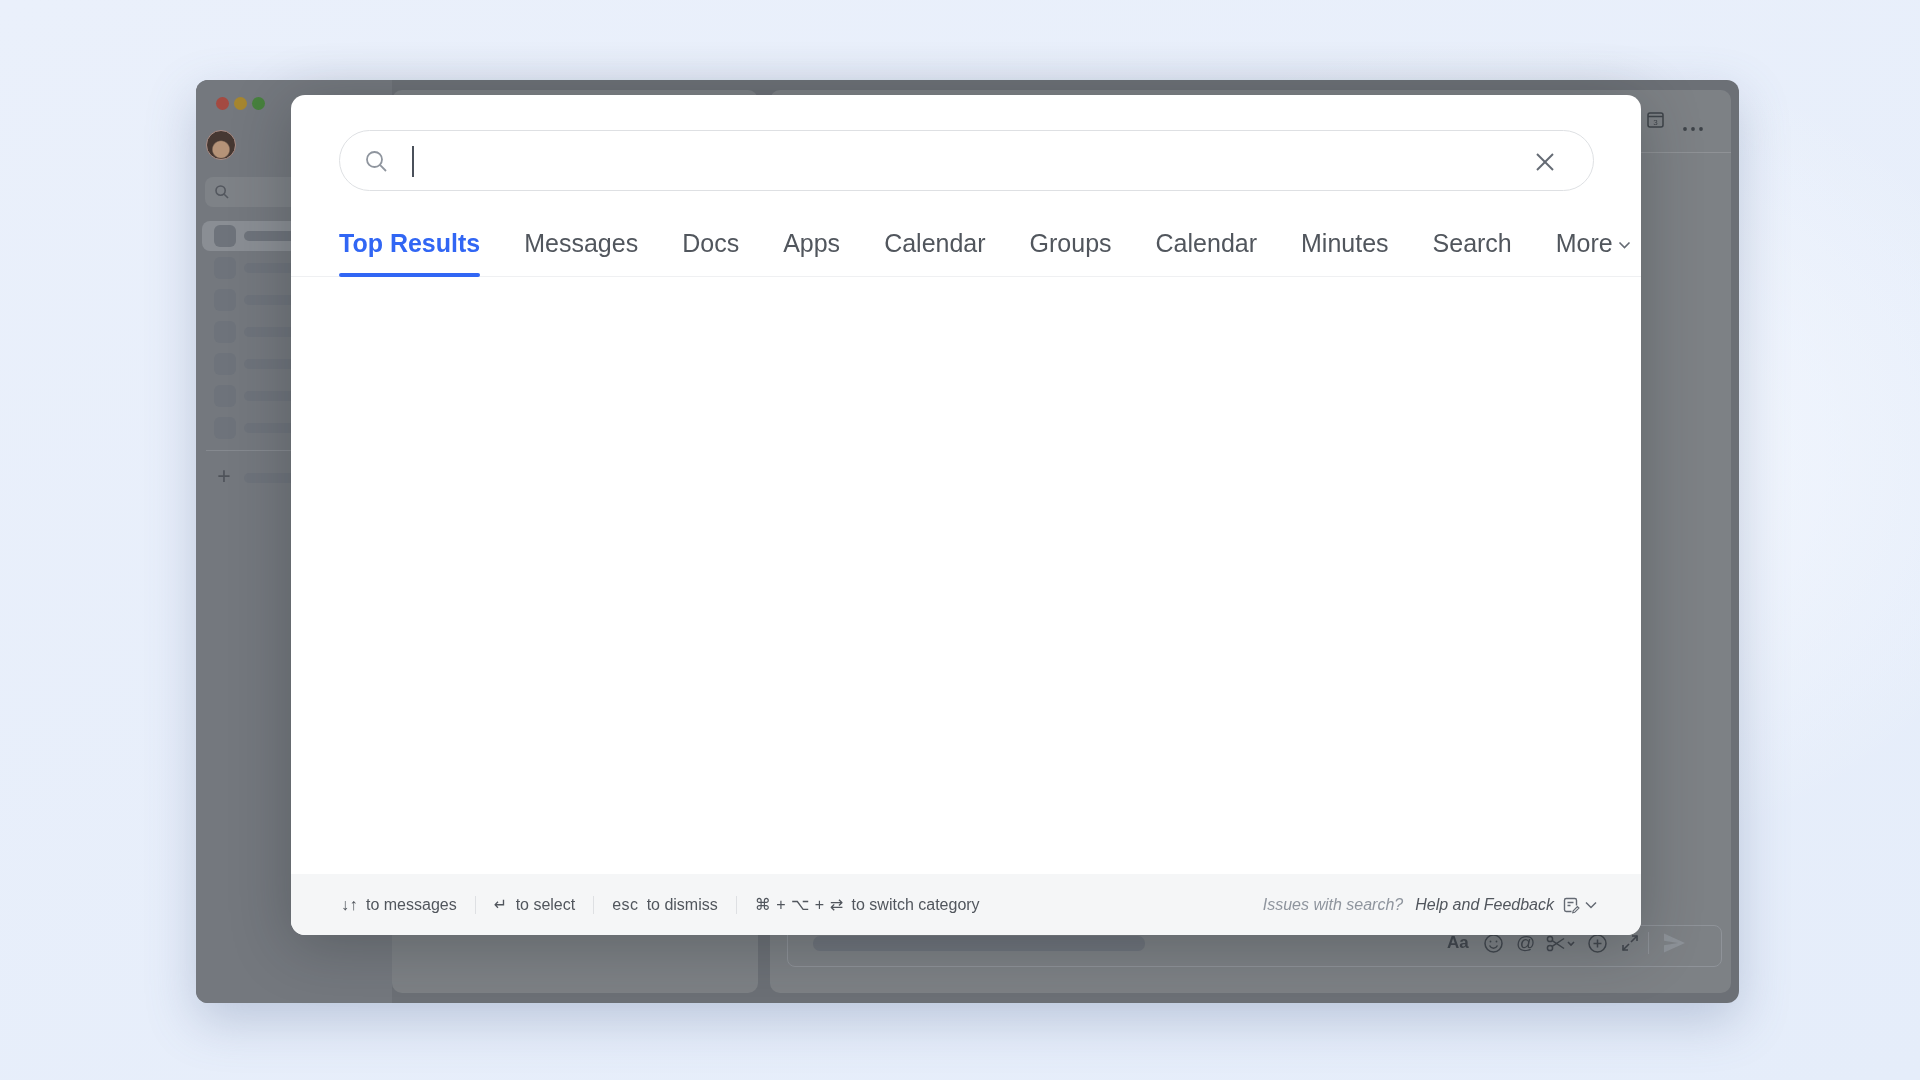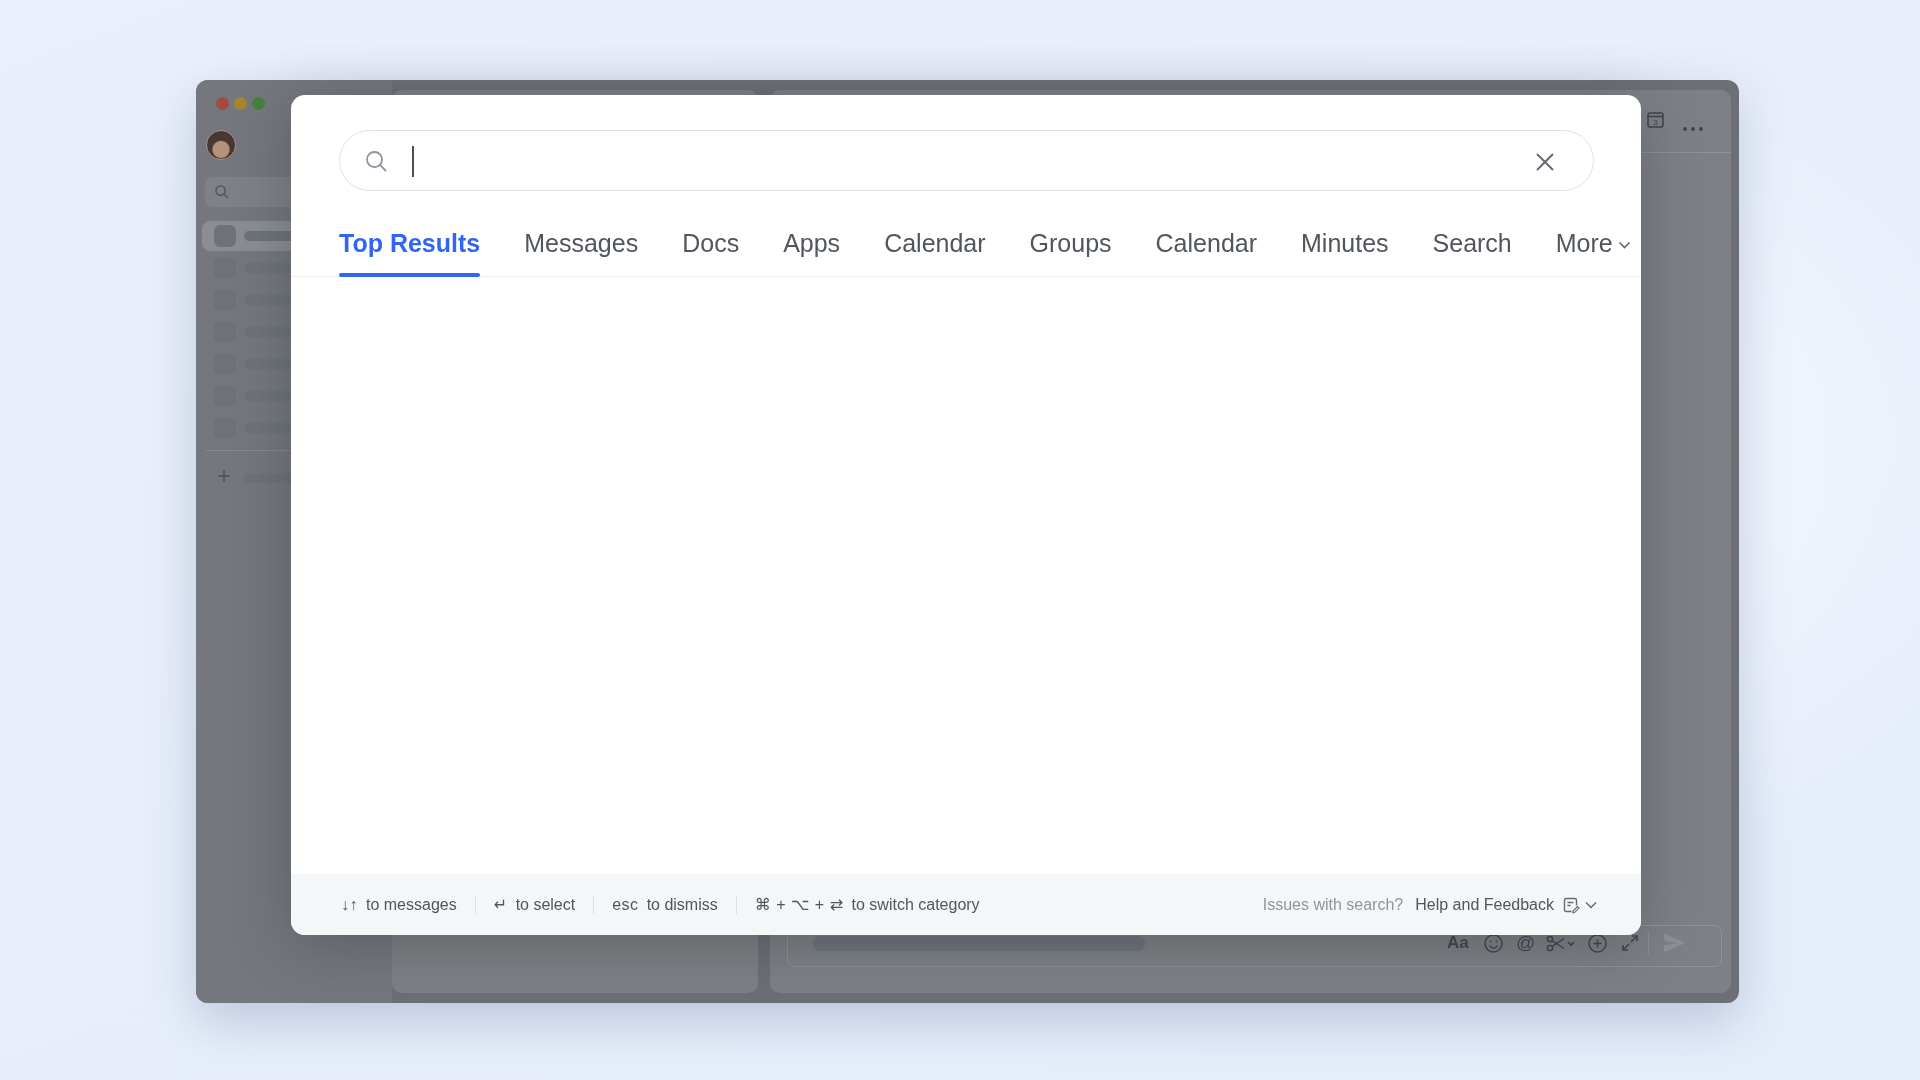--- a/index.html
+++ b/index.html
@@ -93,21 +93,21 @@
   .results { position:absolute; left:0; top:183px; width:100%; height:596px; background:#fff; }
   .modal-footer {
     position:absolute; left:0; bottom:0; width:100%; height:61px; background:#f5f6f7;
     display:flex; align-items:center; justify-content:space-between; padding:0 44px 0 50px;
     font-size:16px; color:#51565d;
   }
   .hints { display:flex; align-items:center; }
   .hint { display:flex; align-items:center; gap:8px; }
   .hint .keys { color:#51565d; letter-spacing:.5px; }
   .hint-sep { width:1px; height:18px; background:#dee0e3; margin:0 18px; }
-  .footer-right { display:flex; align-items:center; }
+  .footer-right { display:flex; align-items:center;font-style:italic; }
   .muted { color:#8f959e; margin-right:12px; }
   .help-link { color:#51565d; cursor:pointer; display:flex; align-items:center;text-align:center; }
   .help-link .ic { margin-left:8px; color:#646a73; display:flex; }
   .help-link .chev { margin-left:5px; color:#646a73; display:flex; }
 </style>
 </head>
 <body>
 
 <div class="page">
 

